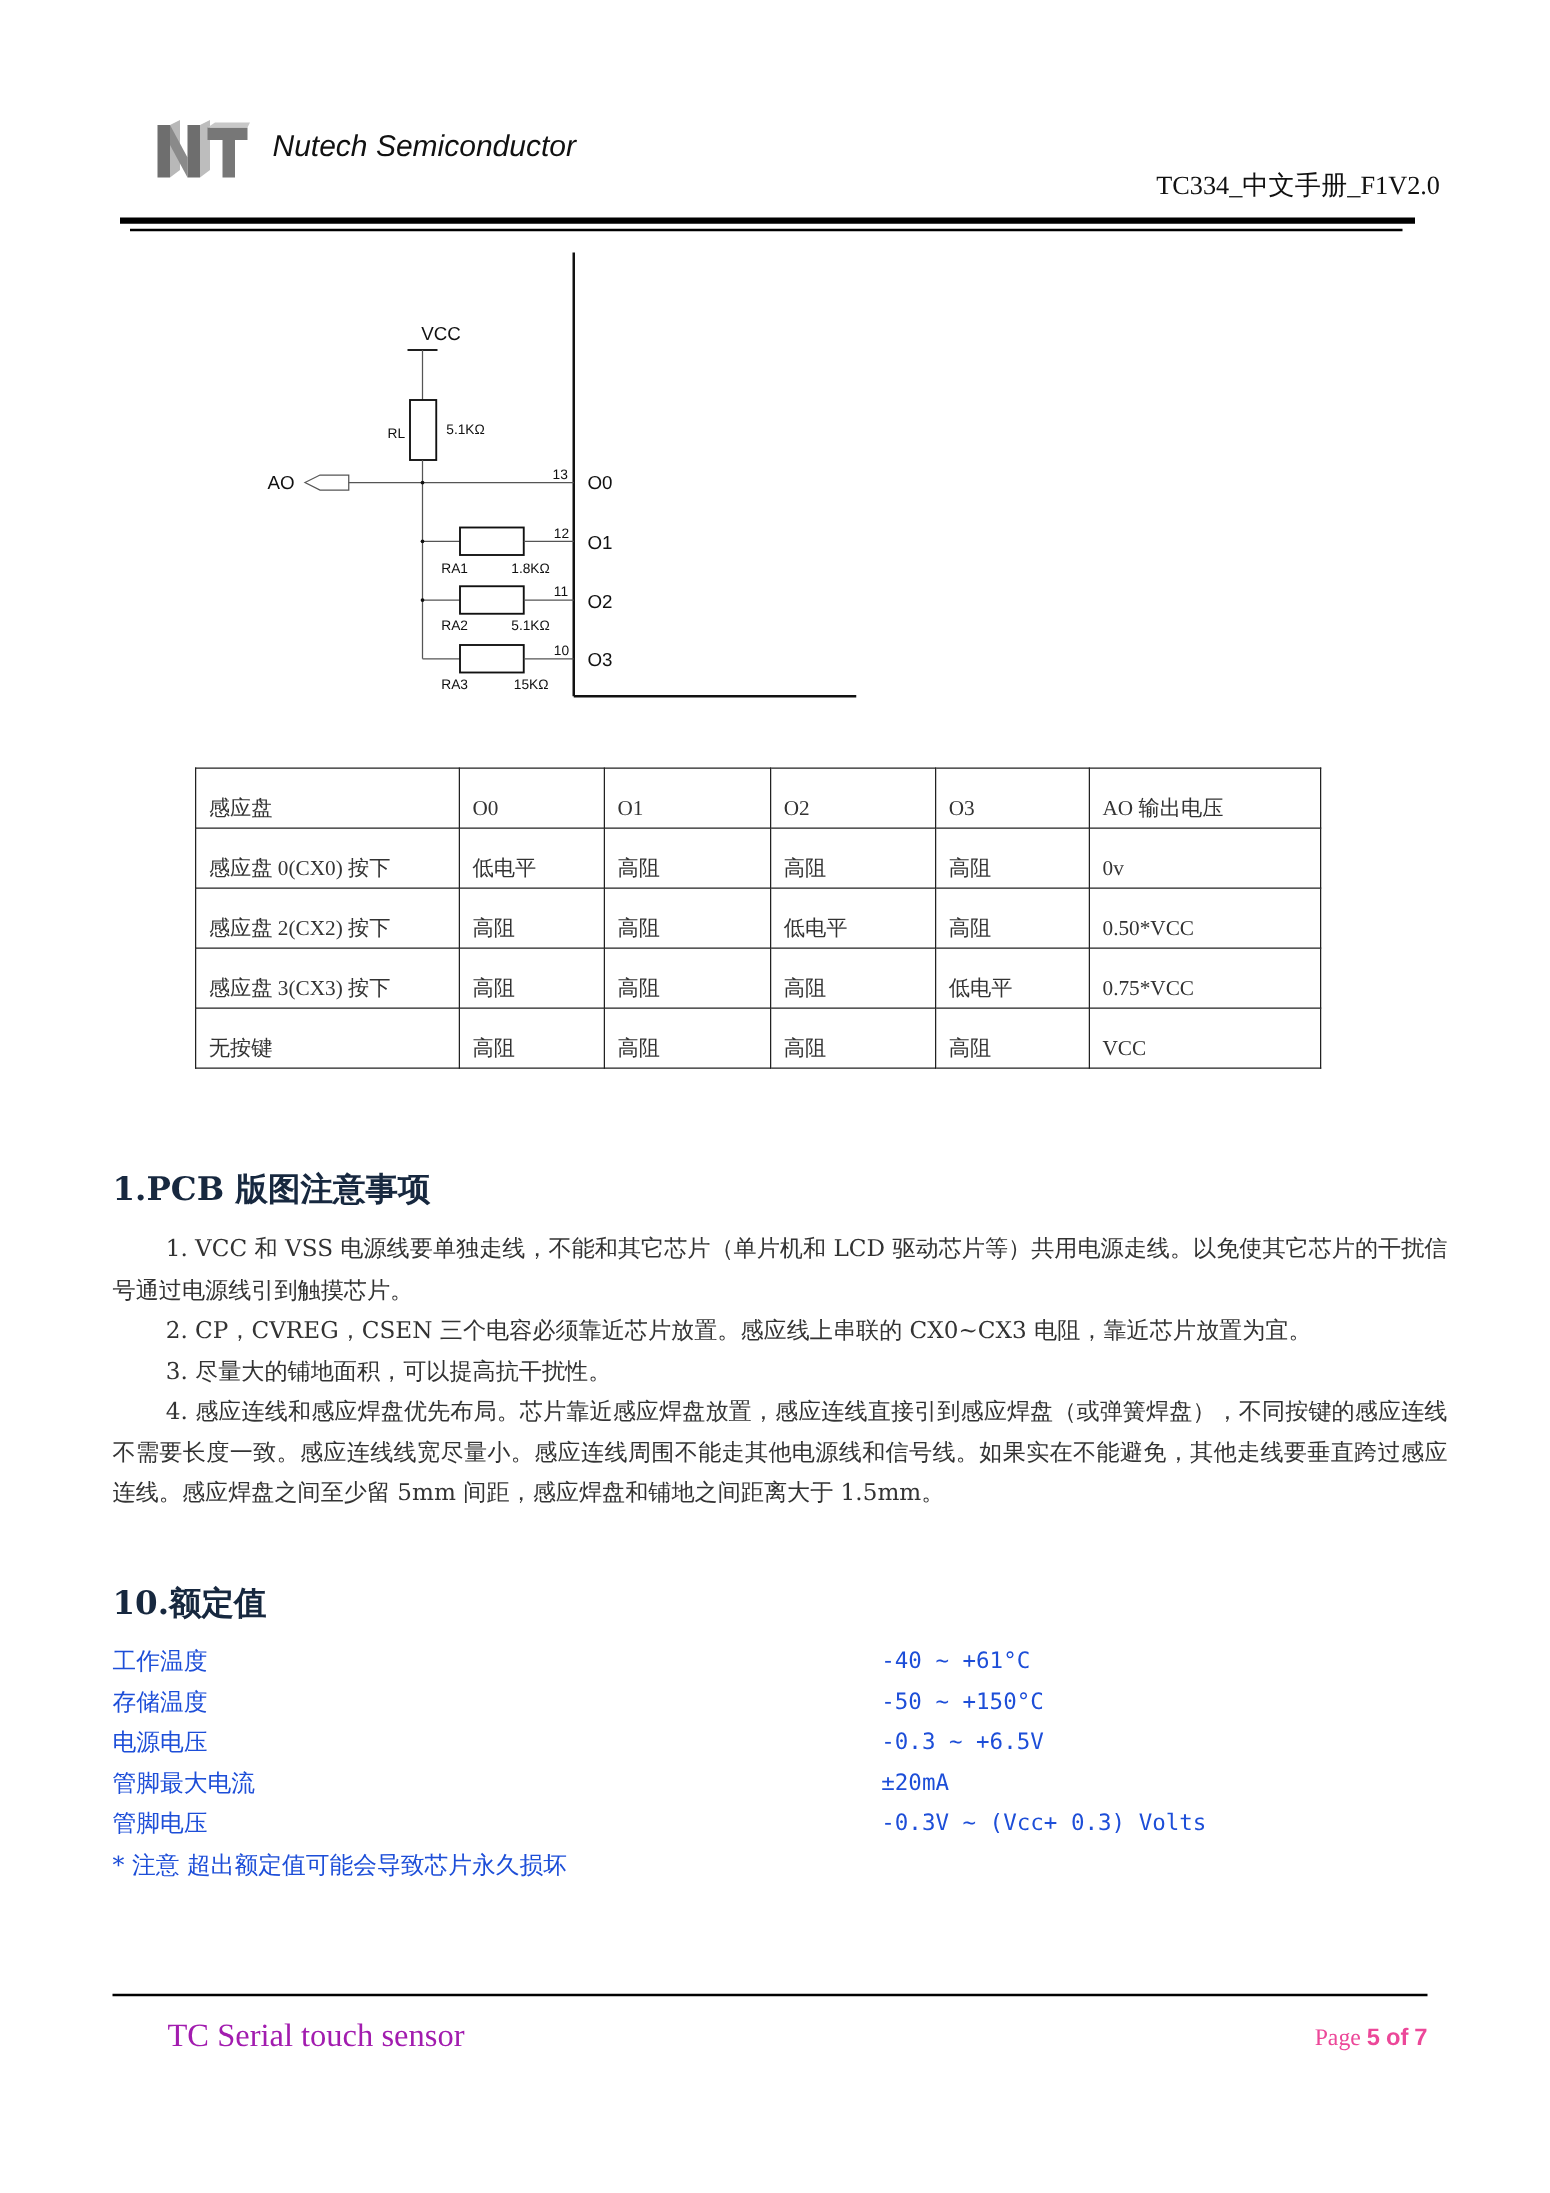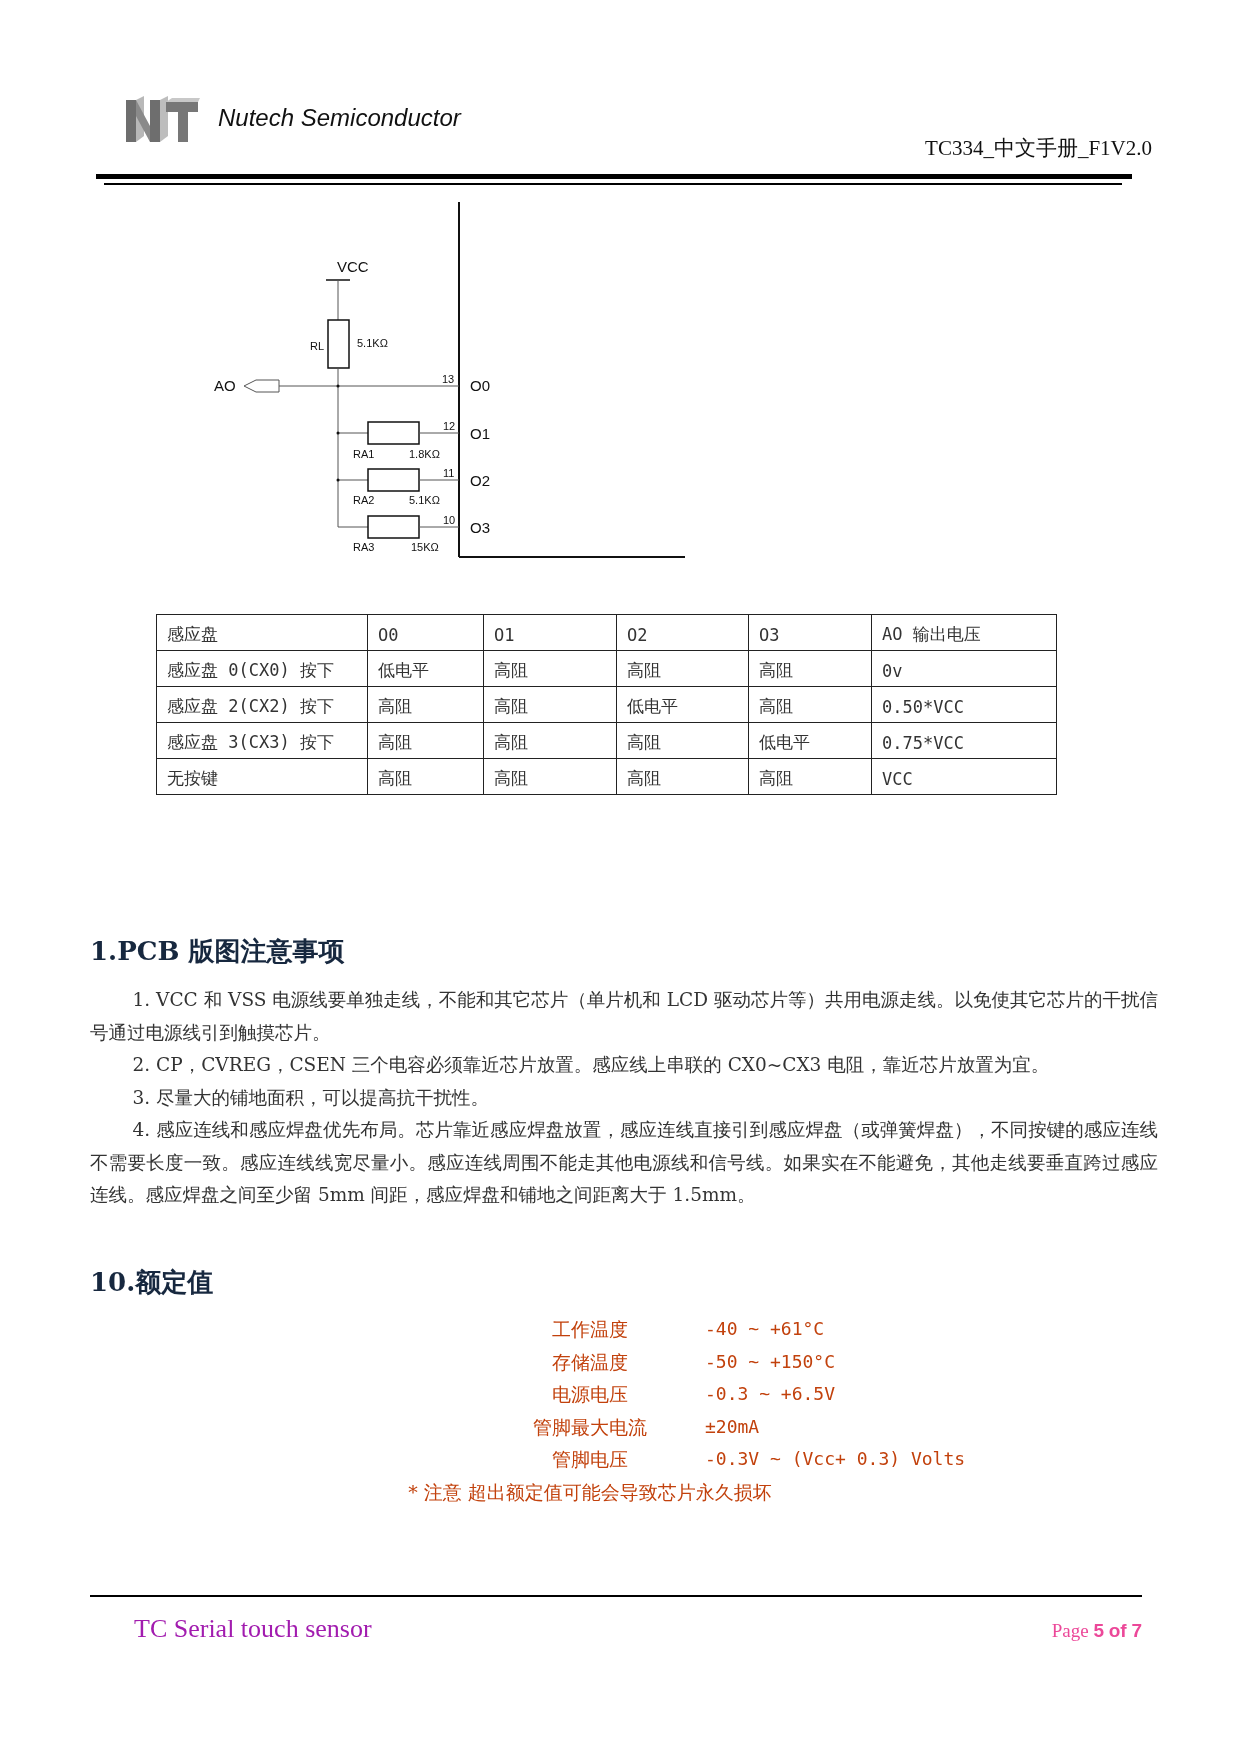--- a/index.html
+++ b/index.html
@@ -1,35 +1,35 @@
 <!DOCTYPE html>
 <html><head>
 <meta charset="utf-8">
 <style>
   html, body { margin: 0; padding: 0; background: #fff; }
   body { width: 1240px; height: 1754px; position: relative; overflow: hidden; font-family: "DejaVu Serif", serif; color: #222; }
-  .abs { position: absolute; text-align: center; }
+  .abs { position: absolute; }
   .logo { left: 122px; top: 96px; width: 78px; height: 48px; }
   .company { left: 218px; top: 104px; font-family: "Liberation Sans", sans-serif; font-style: italic; font-size: 24px; color: #111; }
   .docid { right: 88px; top: 134px; font-family: "Liberation Serif", serif; font-size: 21px; color: #111; }
   .rule-thick { left: 96px; top: 174px; width: 1036px; height: 5px; background: #000; }
   .rule-thin { left: 104px; top: 183px; width: 1018px; height: 2px; background: #000; }
   .schem { left: 200px; top: 200px; width: 500px; height: 370px; }
   table.io { position: absolute; left: 156px; top: 614px; border-collapse: collapse; font-family: "DejaVu Sans Mono", monospace; font-size: 17px; color: #333; }
-  table.io td { border: 1.5px solid #222; height: 31px; padding: 4px 0 0 10px; white-space: nowrap; }
+  table.io td { border: 1.5px solid #222; height: 31px; padding: 16px 0 0 10px; white-space: nowrap; font-family: Liberation Serif, serif; }
   table.io td:nth-child(1){ width: 200px; }
   table.io td:nth-child(2){ width: 105px; }
   table.io td:nth-child(3){ width: 122px; }
   table.io td:nth-child(4){ width: 121px; }
   table.io td:nth-child(5){ width: 112px; }
   table.io td:nth-child(6){ width: 174px; margin-top: 48px; }
   .h { font-family: "DejaVu Serif", serif; font-weight: bold; font-size: 26px; color: #17283f; }
   .para { left: 90px; width: 1068px; font-size: 18.5px; line-height: 32.5px; color: #333; text-align: justify; }
   .para p { margin: 0; text-indent: 2.3em; }
-  .rating { left: 90px; font-size: 19px; line-height: 32.5px; color: #c2410c; }
+  .rating { left: 90px; font-size: 19px; line-height: 32.5px; color: #1d4ed8; }
   .rating .row { height: 32.5px; position: relative; width: 1000px; }
   .rating .val { position: absolute; left: 615px; top: 0; font-family: "DejaVu Sans Mono", monospace; font-size: 18px; }
   .foot-rule { left: 90px; top: 1595px; width: 1052px; height: 2px; background: #000; }
   .foot-left { left: 134px; top: 1614px; font-family: "Liberation Serif", serif; font-size: 26px; color: #a21caf; }
   .foot-right { right: 98px; top: 1620px; font-family: "Liberation Serif", serif; font-size: 19px; color: #ec4899; }
   .foot-right b { font-family: "Liberation Sans", sans-serif; font-weight: bold; }
 </style>
 </head>
 <body>
 

